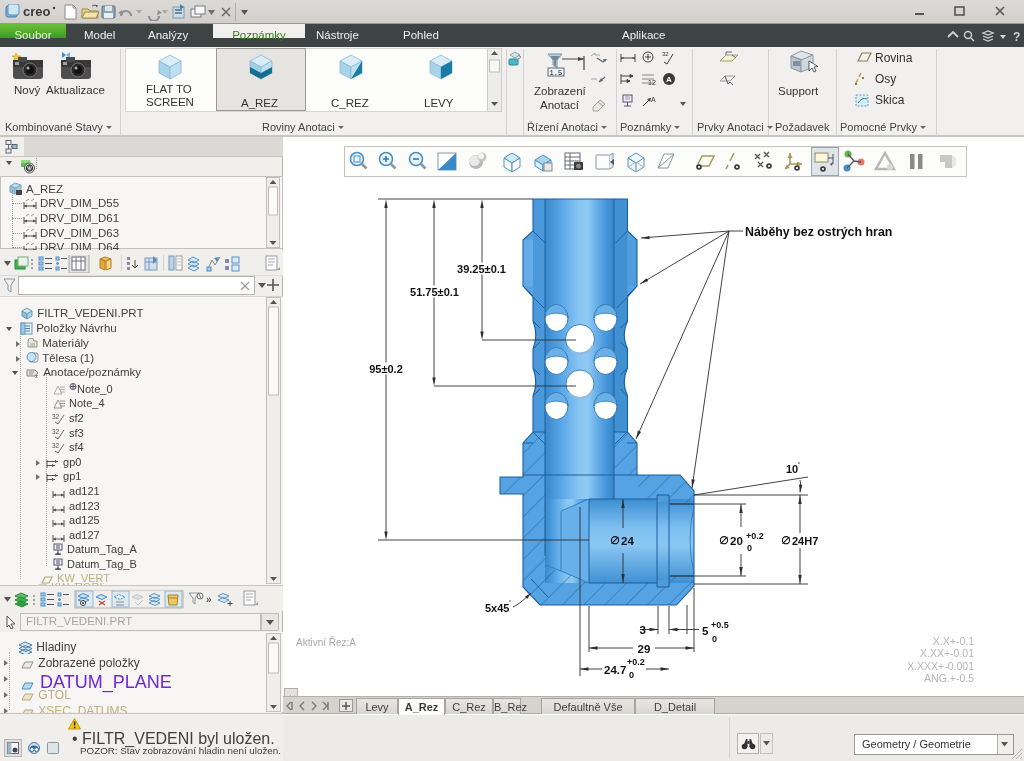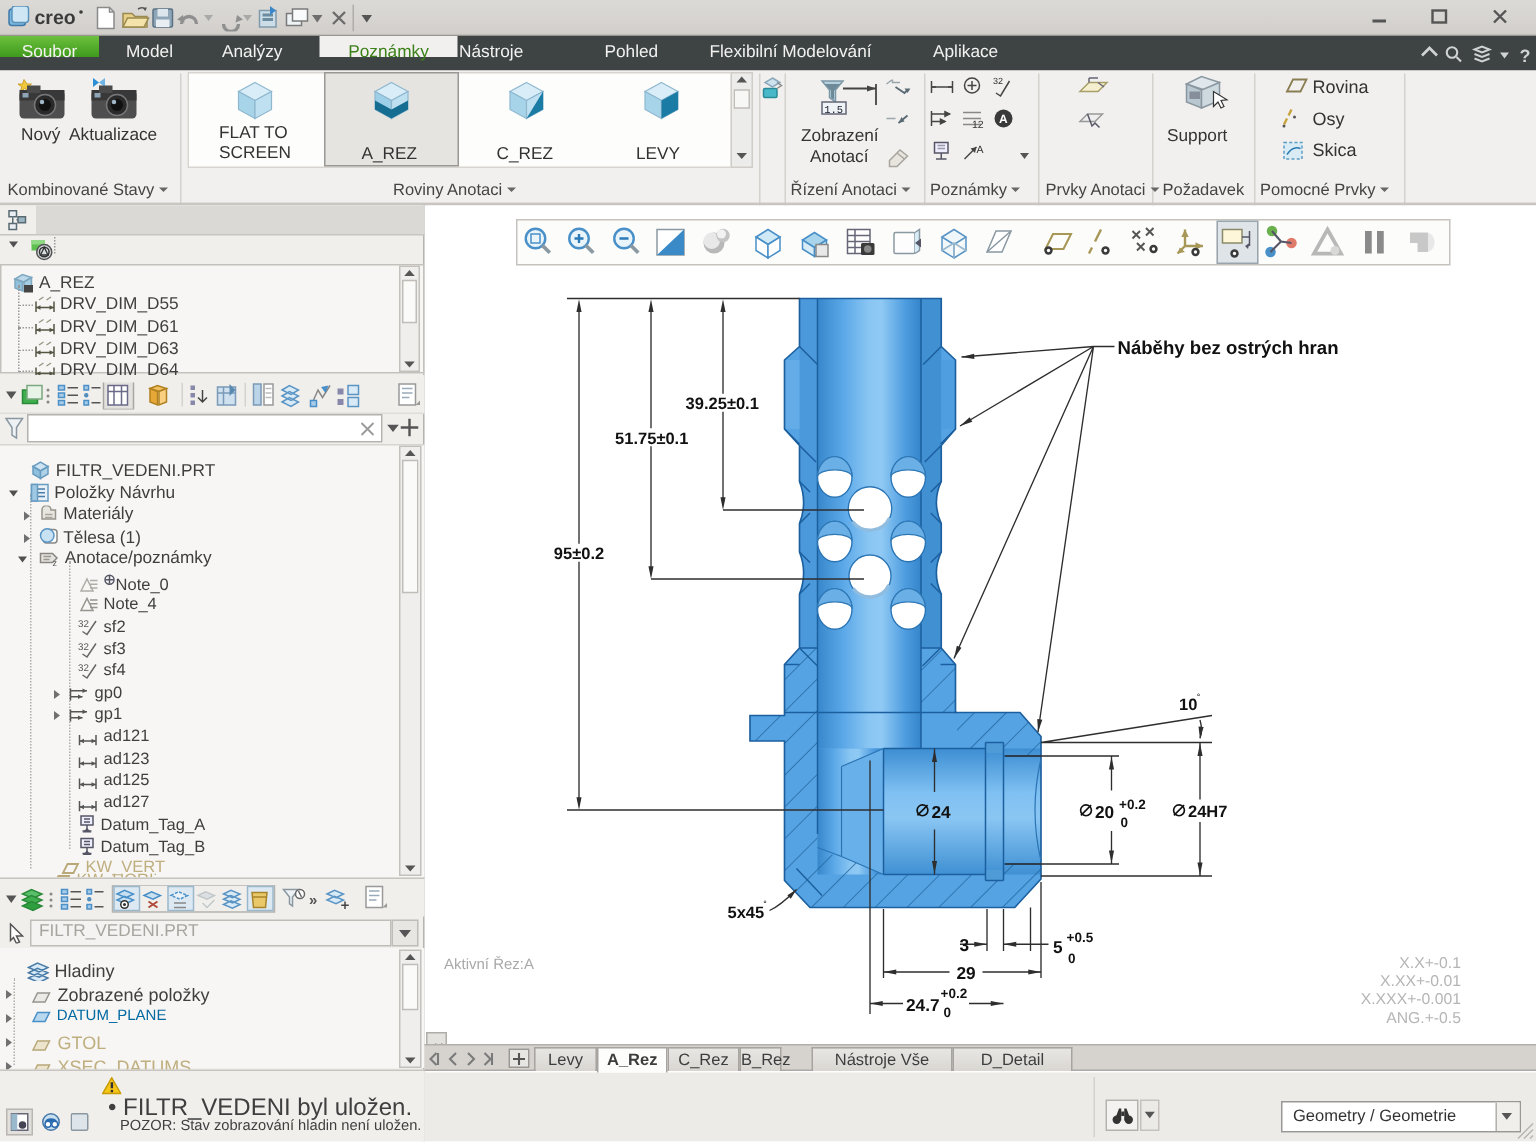--- a/index.html
+++ b/index.html
@@ -79,23 +79,22 @@
         <path d="M84,3 l8,8 m0,-8 l-8,8"></path>
       </g>
  </svg>
 </div>
 
 <div id="tabbar" class="abs">
  <div class="tab" style="left:0;width:66px;background:linear-gradient(#6cc03d,#3f9a1c);text-align:center;padding:0">Soubor</div>
  <div class="tab" style="left:70px">Model</div>
  <div class="tab" style="left:134px">Analýzy</div>
  <div class="tab" style="left:213px;background:#f1f0ee;color:#3c8018;width:92px;text-align:center;padding:0">Poznámky</div>
- <div class="tab" style="left:292px">Nástroje</div>
+ <div class="tab" style="left:302px">Nástroje</div>
  <div class="tab" style="left:389px">Pohled</div>
- <div class="tab" style="left:459px">Flexibilní Modelování</div>
  <div class="tab" style="left:608px">Aplikace</div>
  <svg class="abs" style="left:945px;top:4px" width="76" height="15">
   <path d="M3,9 l5,-5 l5,5" fill="none" stroke="#cfd3d3" stroke-width="1.8"></path>
   <circle cx="23" cy="7" r="3.5" fill="none" stroke="#cfd3d3" stroke-width="1.4"></circle>
       <path d="M26,10 l3,3" stroke="#cfd3d3" stroke-width="1.4"></path>
   <g fill="none" stroke="#cfd3d3" stroke-width="1.3">
         <path d="M38,5 l5,-2 l5,2 l-5,2 z M38,8 l5,2 l5,-2 M38,11 l5,2 l5,-2"></path>
       </g>
   <path d="M55,7 l6,0 l-3,4 z" fill="#cfd3d3"></path>
   <text x="68" y="13" font-size="12" fill="#cfd3d3" font-weight="bold">?</text>
@@ -620,21 +619,21 @@
 <div class="abs" style="left:0px;top:495px;width:283px;height:80px;background:#f7f6f4"></div>
     <div class="abs" style="left:9px;top:515px;width:1px;height:58px;border-left:1px dotted #b0ada8"></div>
     <div class="tr" style="left:18px;top:503px;font-size:12px;color:#3f3f3f"><svg width="15" height="13">
         <path d="M1,4 l6,-3 l7,3 l-6,3 z M1,7.5 l6,-3 l7,3 l-6,3 z M1,11 l6,-3 l7,3 l-6,3 z" fill="#d8eaf6" stroke="#4a7ca8"></path>
       </svg> <span style="vertical-align:1px">Hladiny</span></div>
     <span class="exp exr abs" style="left:4px;top:523px"></span>
     <div class="tr" style="left:20px;top:519px;font-size:12px;color:#3f3f3f"><svg width="15" height="10">
         <path d="M2,8 l3,-6 h8 l-3,6 z" fill="#eceae6" stroke="#98948e"></path>
       </svg> <span style="vertical-align:1px">Zobrazené položky</span></div>
     <span class="exp exr abs" style="left:4px;top:539px"></span>
-    <div class="tr" style="left:20px;top:535px;font-size:10px;color:#0369a1"><svg width="15" height="10">
+    <div class="tr" style="left:20px;top:535px;font-size:18px;color:#6d28d9"><svg width="15" height="10">
         <path d="M2,8 l3,-6 h8 l-3,6 z" fill="#b8d8f0" stroke="#4a90c8"></path>
       </svg> <span style="vertical-align:1px">DATUM_PLANE</span></div>
     <span class="exp exr abs" style="left:4px;top:555px"></span>
     <div class="tr" style="left:20px;top:551px;font-size:12px;color:#bfae7e"><svg width="15" height="10">
         <path d="M2,8 l3,-6 h8 l-3,6 z" fill="#ece4cc" stroke="#b8a878"></path>
       </svg> <span style="vertical-align:1px">GTOL</span></div>
     <span class="exp exr abs" style="left:4px;top:571px"></span>
     <div class="tr" style="left:20px;top:567px;font-size:12px;color:#bfae7e"><svg width="15" height="10">
         <path d="M2,8 l3,-6 h8 l-3,6 z" fill="#ece4cc" stroke="#b8a878"></path>
       </svg> <span style="vertical-align:1px">XSEC_DATUMS</span></div>
@@ -946,21 +945,21 @@
       <path d="M3,2 L7,6 L3,10 M8,2 v8" transform="translate(36,0)" fill="none" stroke="#7a7a7a" stroke-width="1.4"></path>
     </svg>
     <div class="abs" style="left:56px;top:2px;width:14px;height:13px;background:#e8e6e3;border:1px solid #9a9794"></div>
     <svg class="abs" style="left:59px;top:5px" width="8" height="8">
       <path d="M4,0 v8 M0,4 h8" stroke="#555" stroke-width="1.4"></path>
     </svg>
     <div class="btab" style="left:73px;width:42px">Levy</div>
     <div class="btab" style="left:115px;width:47px;background:#fdfdfc;font-weight:bold;height:17px;z-index:2">A_Rez</div>
     <div class="btab" style="left:162px;width:48px">C_Rez</div>
     <div class="btab" style="left:210px;width:28px">B_Rez</div>
-    <div class="btab" style="left:258px;width:94px">Nástroje Vše</div>
+    <div class="btab" style="left:258px;width:94px">Defaultně Vše</div>
     <div class="btab" style="left:352px;width:80px">D_Detail</div>
   </div>
 <div id="status" class="abs">
  <div class="abs" style="left:446px;top:3px;width:1px;height:40px;background:#d5d2ce"></div>
  <div class="abs" style="left:454px;top:18px;width:22px;height:21px;background:#f3f2f0;border:1px solid #b5b2ae"></div>
  <svg class="abs" style="left:458px;top:22px" width="15" height="13">
   <path d="M2,10 L5,2 h1.5 v8 M13,10 L10,2 h-1.5 v8" fill="#333"></path>
   <circle cx="3.5" cy="9.5" r="2.8" fill="#333"></circle>
       <circle cx="11.5" cy="9.5" r="2.8" fill="#333"></circle>
   <rect x="6.5" y="4" width="2" height="3" fill="#333"></rect>

